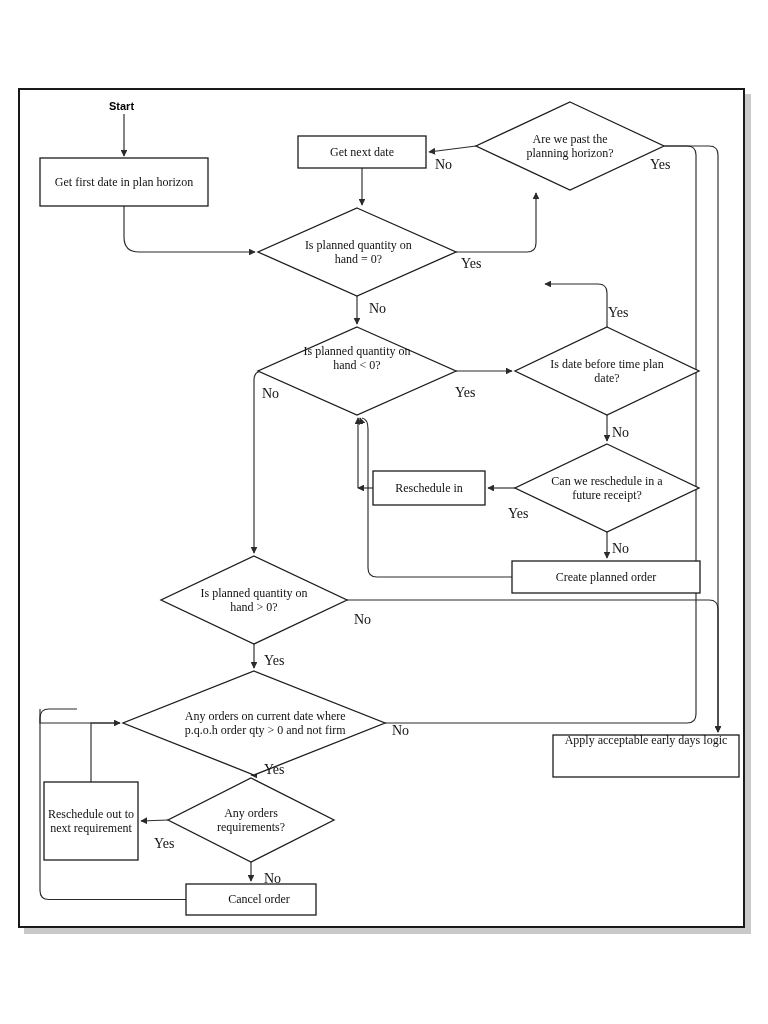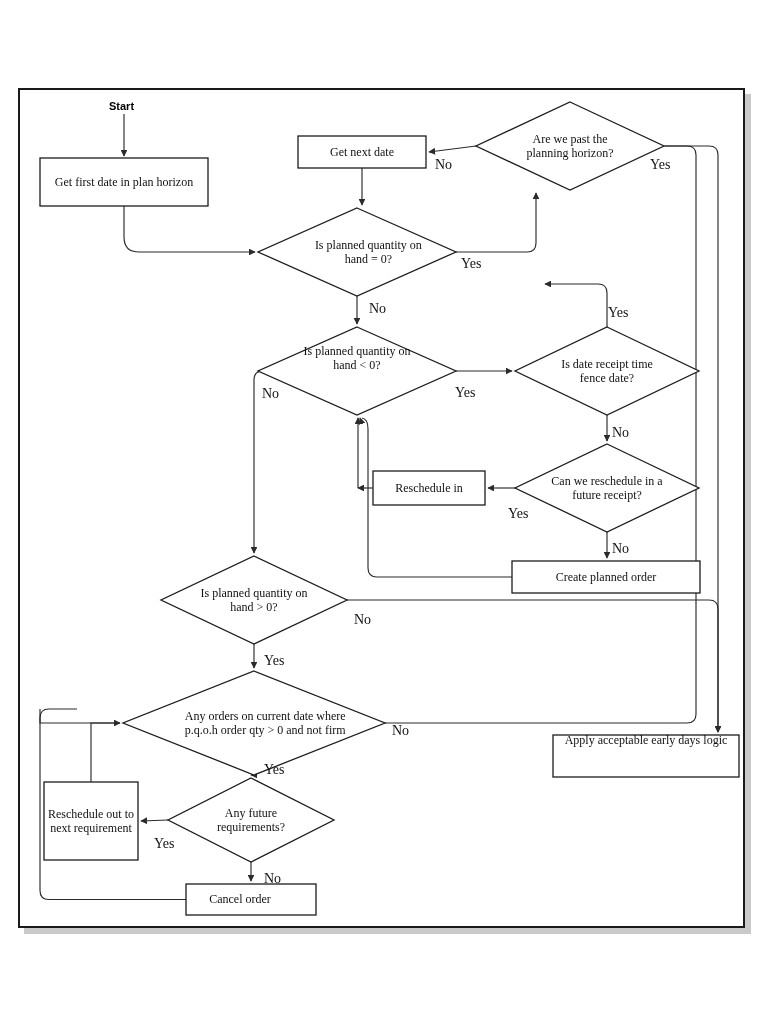--- a/index.html
+++ b/index.html
@@ -121,31 +121,31 @@
         <rect x="44" y="782" width="94" height="78" class="shape-rect"></rect>
         <rect x="186" y="884" width="130" height="31" class="shape-rect"></rect>
         <rect x="553" y="735" width="186" height="42" class="shape-rect"></rect>
       </g>
   </svg>
 
   <div id="labels">
       <div class="nodetext" style="left: 44px; top: 156px; width: 160px; height: 52px;">Get first date in plan horizon</div>
       <div class="nodetext" style="left: 302px; top: 126px; width: 120px; height: 52px;">Get next date</div>
       <div class="nodetext" style="left: 511.72px; top: 120px; width: 116.56px; height: 52px;">Are we past the planning horizon?</div>
-      <div class="nodetext" style="left: 307px; top: 226px; width: 122.76px; height: 52px; font-family: Liberation Serif, serif;">Is planned quantity on hand = 0?</div>
+      <div class="nodetext" style="left: 297px; top: 226px; width: 122.76px; height: 52px; font-family: Liberation Serif, serif;">Is planned quantity on hand = 0?</div>
       <div class="nodetext" style="left: 295.62px; top: 332px; width: 122.76px; height: 52px; text-align: center;">Is planned quantity on hand &lt; 0?</div>
-      <div class="nodetext" style="left: 549.96px; top: 345px; width: 114.08px; height: 52px;">Is date receipt time fence date?</div>
+      <div class="nodetext" style="left: 549.96px; top: 345px; width: 114.08px; height: 52px;">Is date before time plan date?</div>
       <div class="nodetext" style="left: 549.96px; top: 462px; width: 114.08px; height: 52px;">Can we reschedule in a future receipt?</div>
       <div class="nodetext" style="left: 377px; top: 462px; width: 104px; height: 52px;">Reschedule in</div>
       <div class="nodetext" style="left: 516px; top: 551px; width: 180px; height: 52px;">Create planned order</div>
       <div class="nodetext" style="left: 196.34px; top: 574px; width: 115.32px; height: 52px;">Is planned quantity on hand &gt; 0?</div>
       <div class="nodetext" style="left: 184px; top: 697px; width: 162.44px; height: 52px;">Any orders on current date where p.q.o.h order qty &gt; 0 and not firm</div>
-      <div class="nodetext" style="left: 199.54px; top: 794px; width: 102.92px; height: 52px;">Any future requirements?</div>
+      <div class="nodetext" style="left: 199.54px; top: 794px; width: 102.92px; height: 52px;">Any orders requirements?</div>
       <div class="nodetext" style="left: 48px; top: 795px; width: 86px; height: 52px;">Reschedule out to next requirement</div>
-      <div class="nodetext" style="left: 179px; top: 873.5px; width: 122px; height: 52px;">Cancel order</div>
+      <div class="nodetext" style="left: 198px; top: 873.5px; width: 122px; height: 52px;">Cancel order</div>
       <div class="nodetext" style="left: 557px; top: 714px; width: 178px; height: 52px;">Apply acceptable early days logic</div>
       <div class="edgelabel" style="left: 435px; top: 157px;">No</div>
       <div class="edgelabel" style="left: 650px; top: 157px;">Yes</div>
       <div class="edgelabel" style="left: 461px; top: 256px;">Yes</div>
       <div class="edgelabel" style="left: 369px; top: 301px;">No</div>
       <div class="edgelabel" style="left: 455px; top: 385px;">Yes</div>
       <div class="edgelabel" style="left: 262px; top: 386px;">No</div>
       <div class="edgelabel" style="left: 608px; top: 305px;">Yes</div>
       <div class="edgelabel" style="left: 612px; top: 425px;">No</div>
       <div class="edgelabel" style="left: 508px; top: 506px;">Yes</div>

